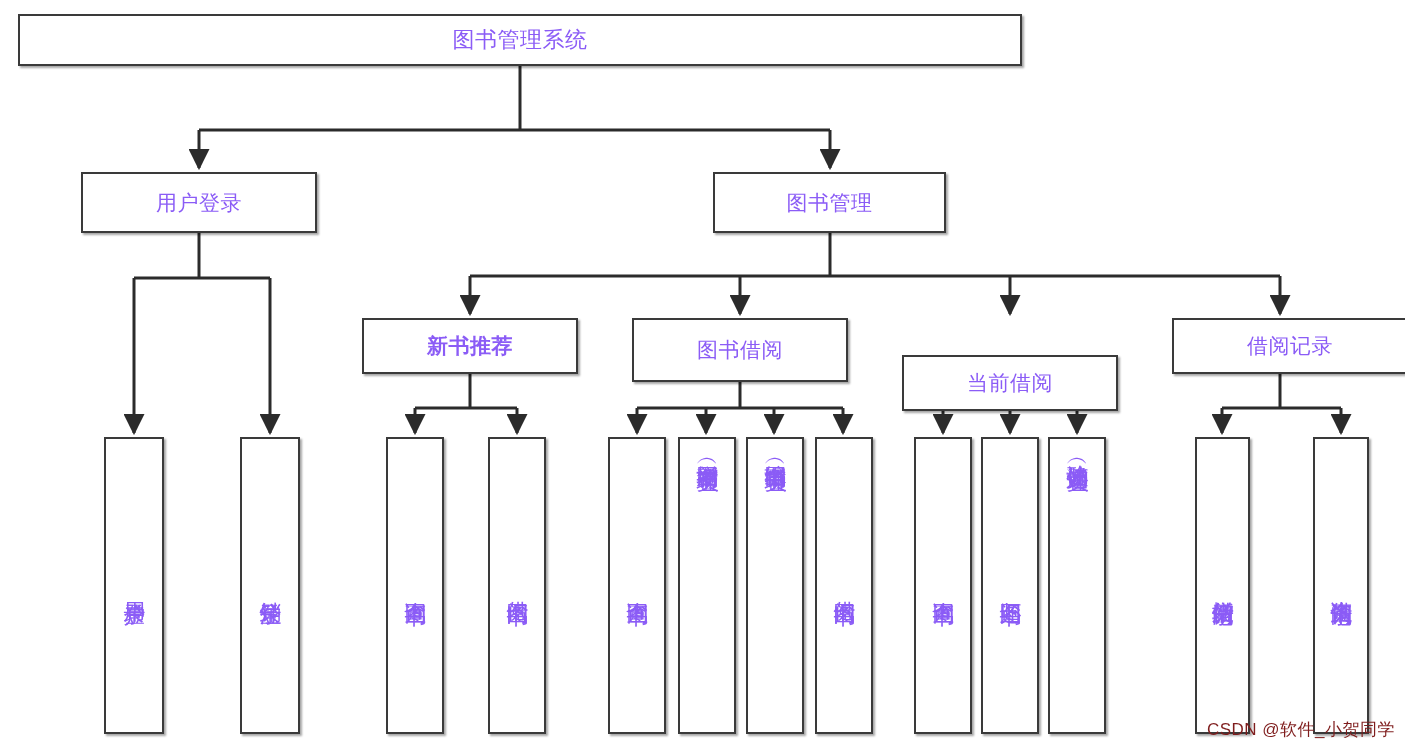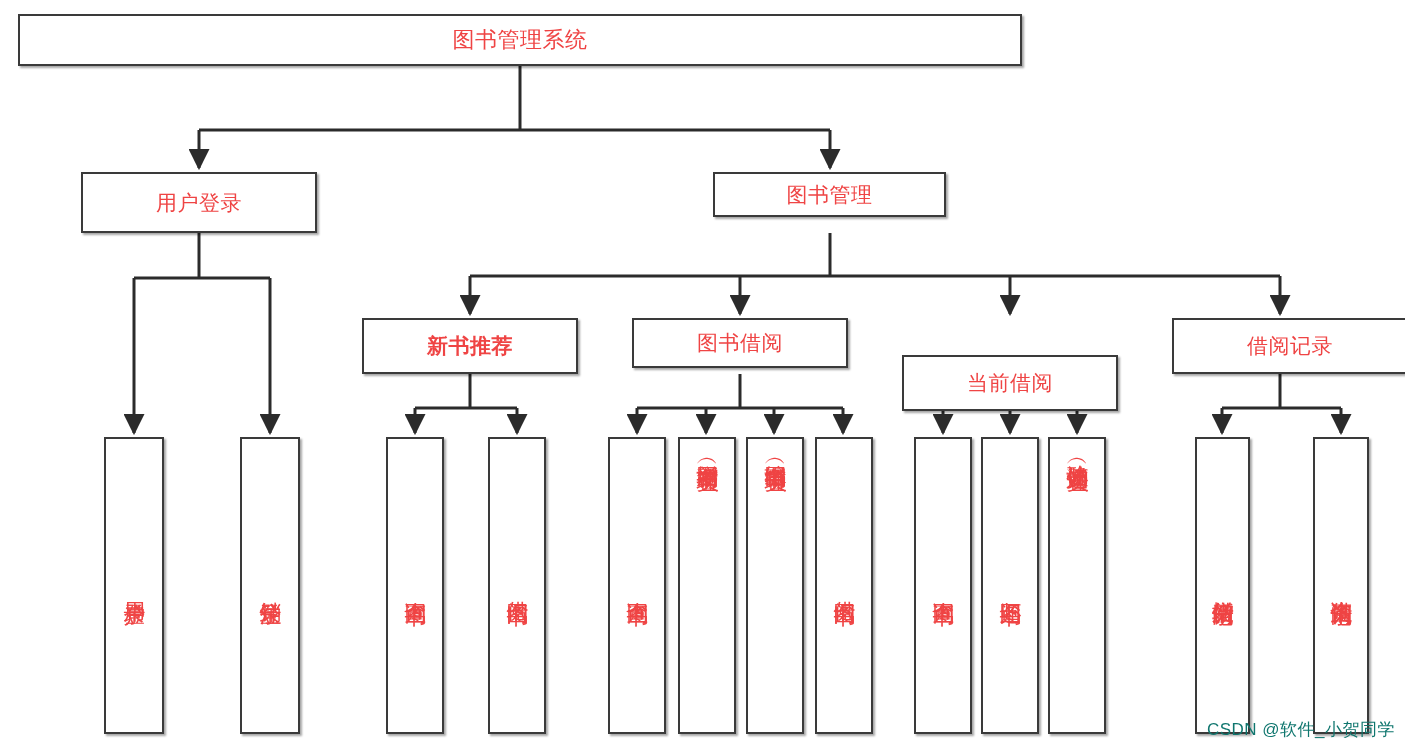--- a/index.html
+++ b/index.html
@@ -18,21 +18,21 @@
 
   .node{
     position:absolute;
     box-sizing:border-box;
     background:#ffffff;
     border:2px solid #3a3a3a;
     box-shadow:2px 2px 2px rgba(0,0,0,.35);
     display:flex;
     align-items:center;
     justify-content:center;
-    color:#ef4444;
+    color:#8b5cf6;
   }
   
   .node.h .label{
     font-size:21px;
     line-height:1.1;
     letter-spacing:.5px;
     white-space:nowrap;
   }
   .node.root .label{font-size:22px;}
 
@@ -53,21 +53,21 @@
   }
   
   .node.v.tall{align-items:flex-start;}
   .node.v.tall .label{margin-top:2px;}
 
   #watermark{
     position:absolute;
     right:10px;
     bottom:6px;
     font-size:17px;
-    color:#0f766e;
+    color:#7f1d1d;
     letter-spacing:.5px;
     white-space:nowrap;
     user-select:none;
   }
 </style>
 </head>
 <body>
 
 <div id="canvas">
 
@@ -121,28 +121,28 @@
     </g>
   </svg>
 
   <div class="node h root" style="left:18px;top:14px;width:1004px;height:52px;">
     <span class="label">图书管理系统</span>
   </div>
 
   <div class="node h" style="left:81px;top:172px;width:236px;height:61px;">
     <span class="label">用户登录</span>
   </div>
-  <div class="node h" style="left:713px;top:172px;width:233px;height:45px;justify-content:center;">
+  <div class="node h" style="left:713px;top:172px;width:233px;height:61px;justify-content:center;">
     <span class="label">图书管理</span>
   </div>
 
   <div class="node h" style="left:362px;top:318px;width:216px;height:56px;font-weight:bold;">
     <span class="label">新书推荐</span>
   </div>
-  <div class="node h" style="left:632px;top:318px;width:216px;height:50px;">
+  <div class="node h" style="left:632px;top:318px;width:216px;height:64px;">
     <span class="label">图书借阅</span>
   </div>
   <div class="node h" style="left:902px;top:318px;width:216px;height:56px;margin-top:37px;">
     <span class="label">当前借阅</span>
   </div>
   <div class="node h" style="left:1172px;top:318px;width:236px;height:56px;">
     <span class="label">借阅记录</span>
   </div>
 
   <div class="node v" style="left:104px;top:437px;width:60px;height:297px;">

